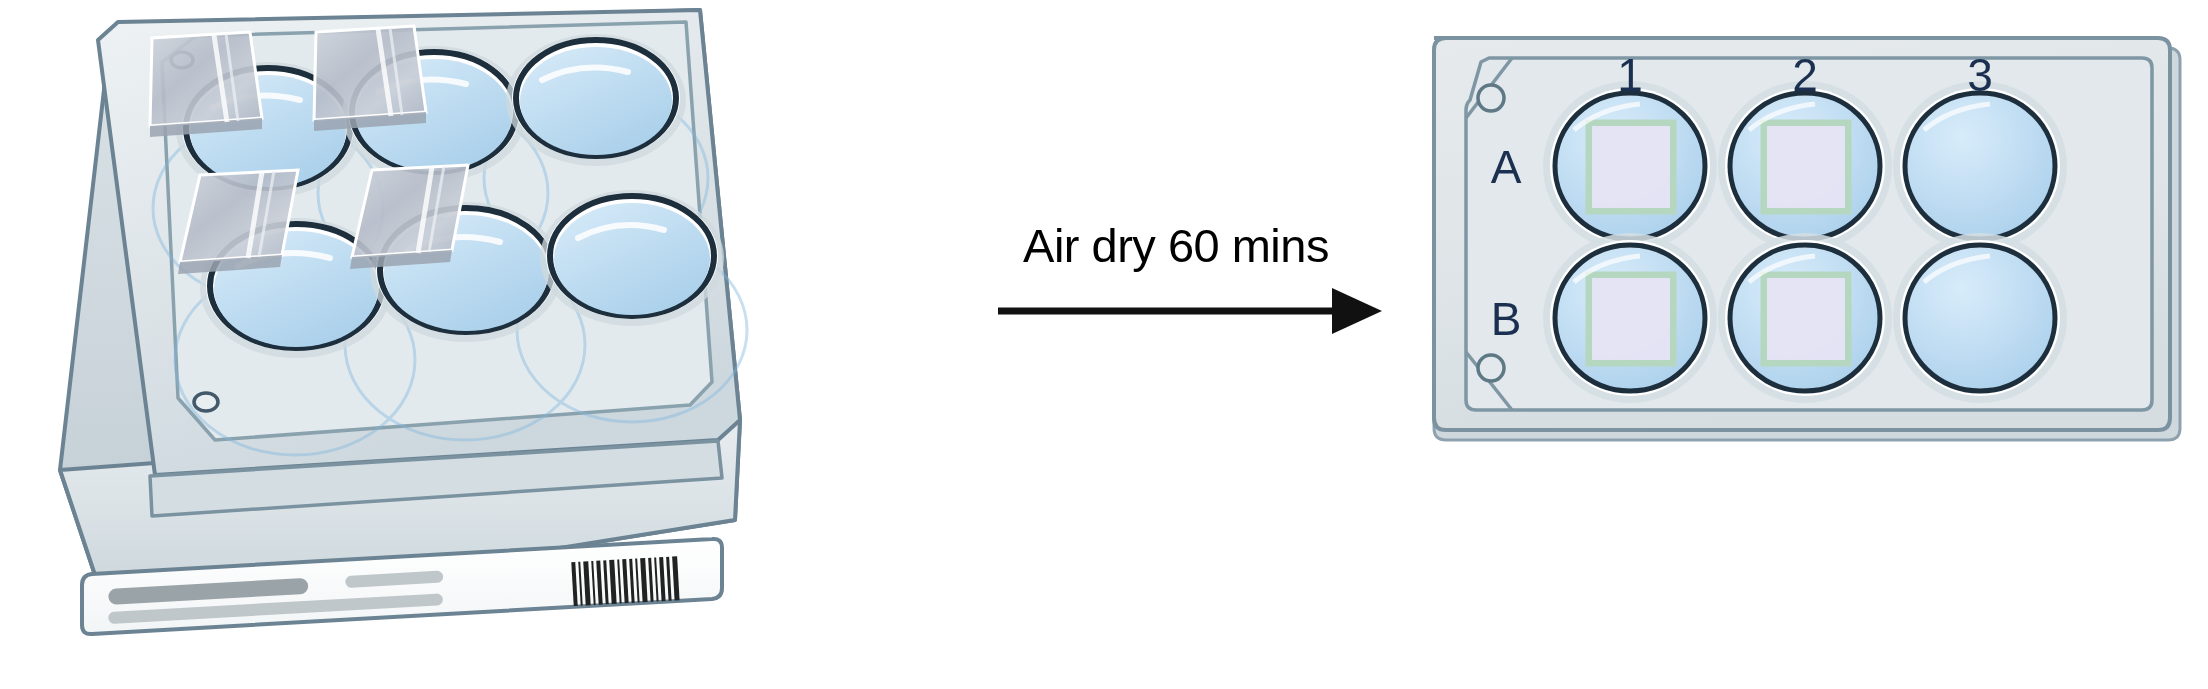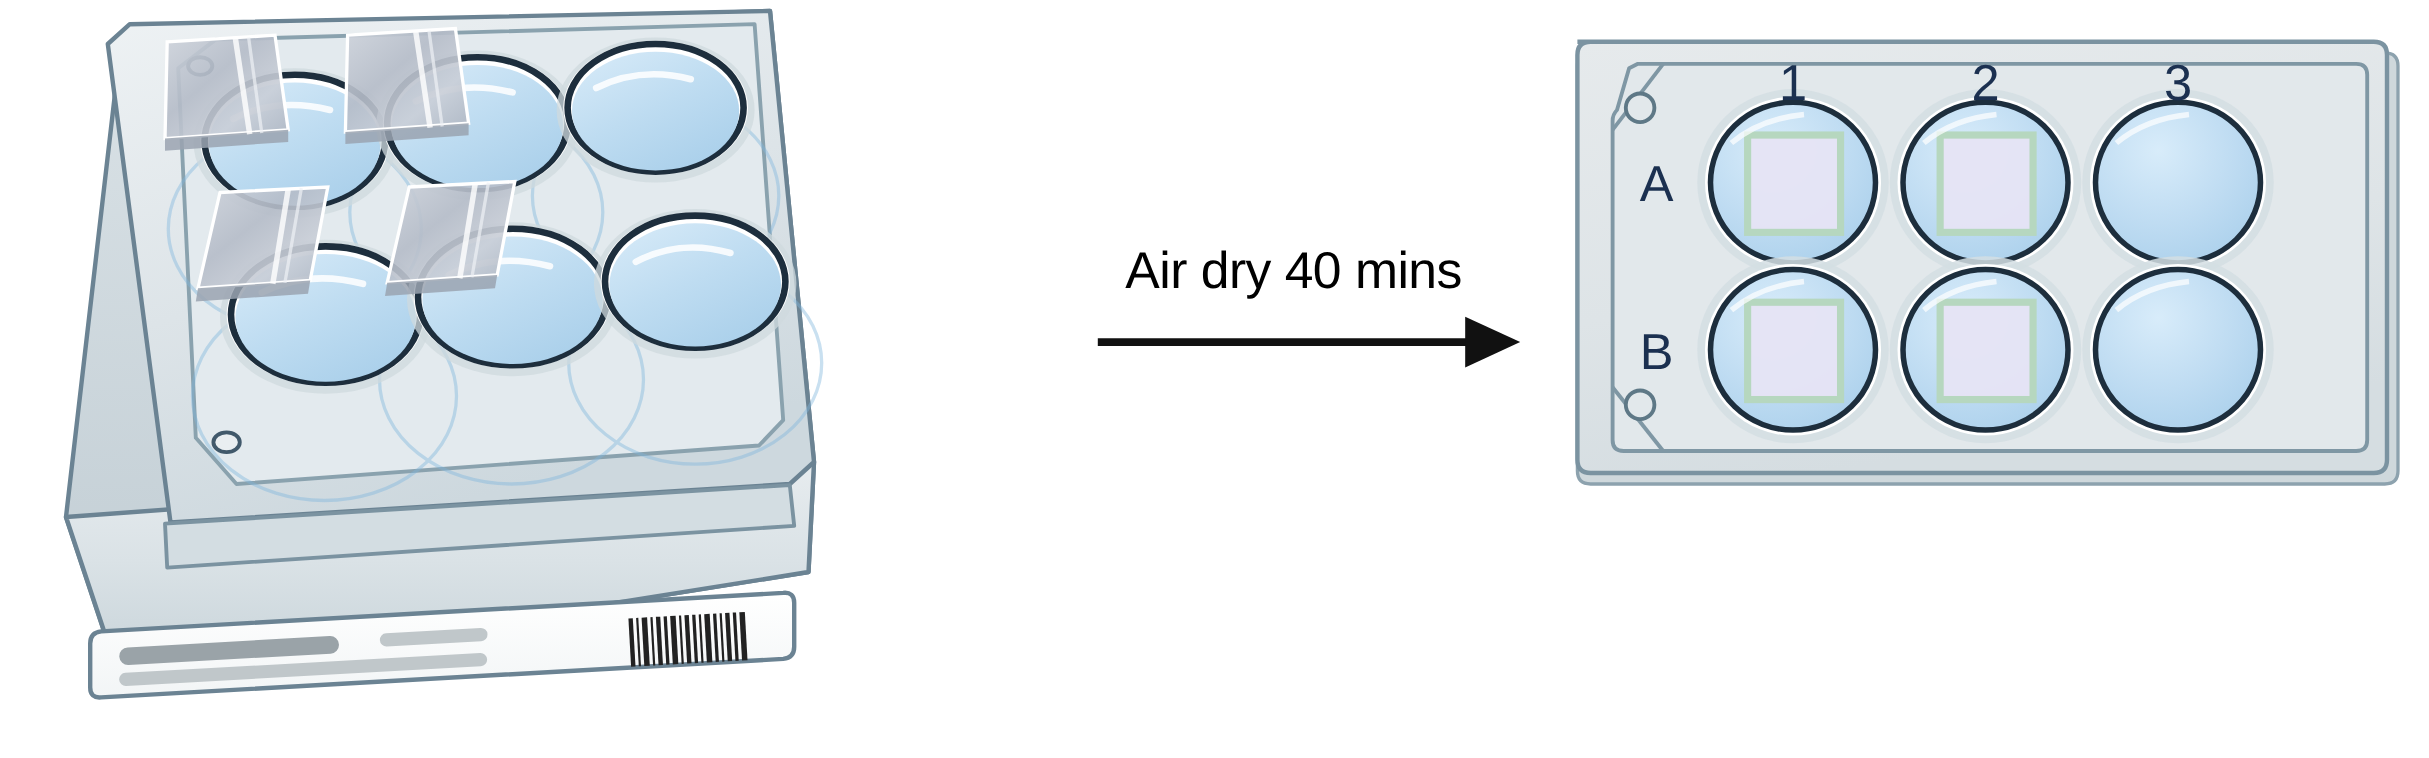--- a/index.html
+++ b/index.html
@@ -288,21 +288,21 @@
 
       <g>
         <ellipse cx="1980" cy="318" rx="87" ry="85" fill="#d4dee3" opacity="0.85"></ellipse>
         <ellipse cx="1980" cy="318" rx="80" ry="78" fill="#ffffff"></ellipse>
         <ellipse cx="1980" cy="318" rx="75" ry="73" fill="url(#gWellTop)" stroke="#1d2e3d" stroke-width="5"></ellipse>
         <path d="M 1924 282 Q 1950 260 1990 256" fill="none" stroke="#ffffff" stroke-width="5" opacity="0.7"></path>
       </g>
     </g>
   </svg>
 
-  <div class="arrow-label">Air dry 40 mins</div>
+  <div class="arrow-label">Air dry 60 mins</div>
 
   <div class="plate-label" style="left:1600px; top:52px; width:60px;">1</div>
   <div class="plate-label" style="left:1775px; top:52px; width:60px;">2</div>
   <div class="plate-label" style="left:1950px; top:52px; width:60px;">3</div>
 
   <div class="plate-label" style="left:1478px; top:144px; width:56px;">A</div>
   <div class="plate-label" style="left:1478px; top:296px; width:56px;">B</div>
 
 </div>
 

